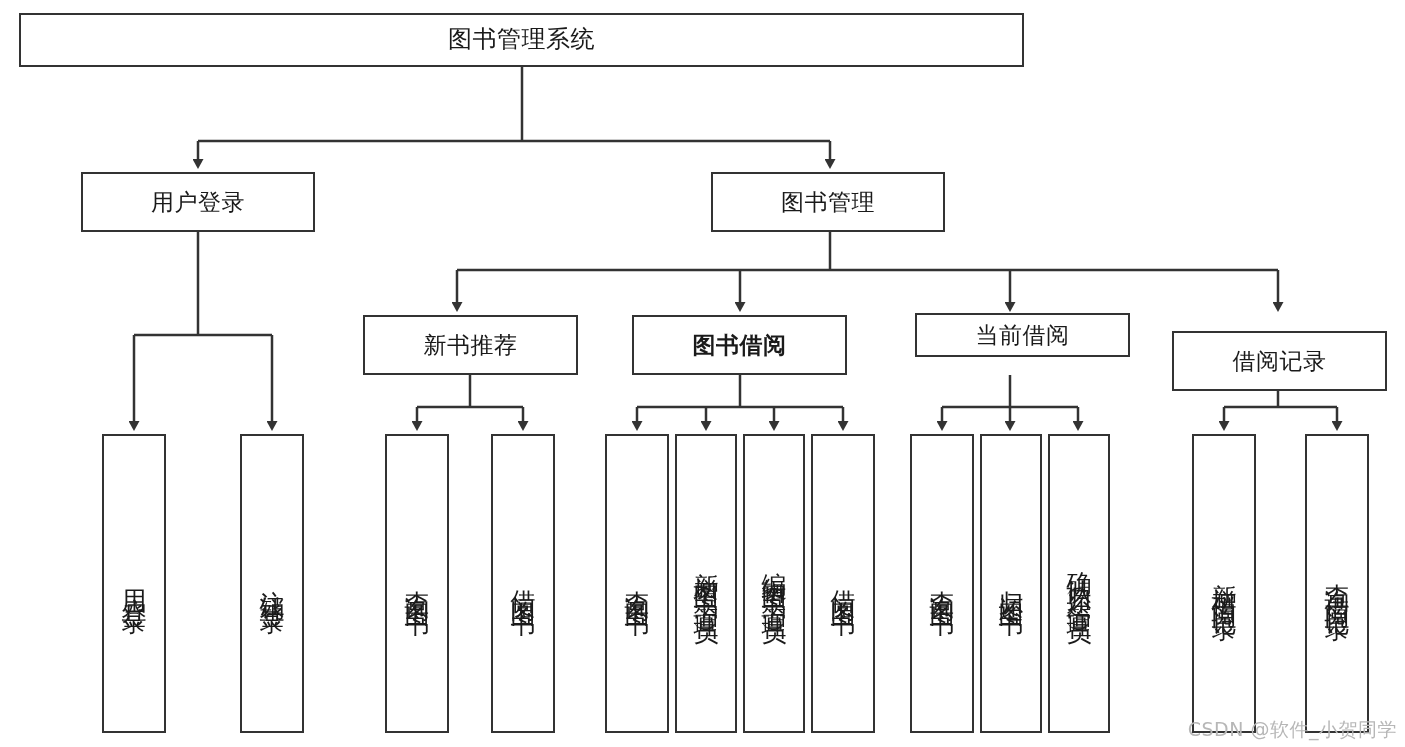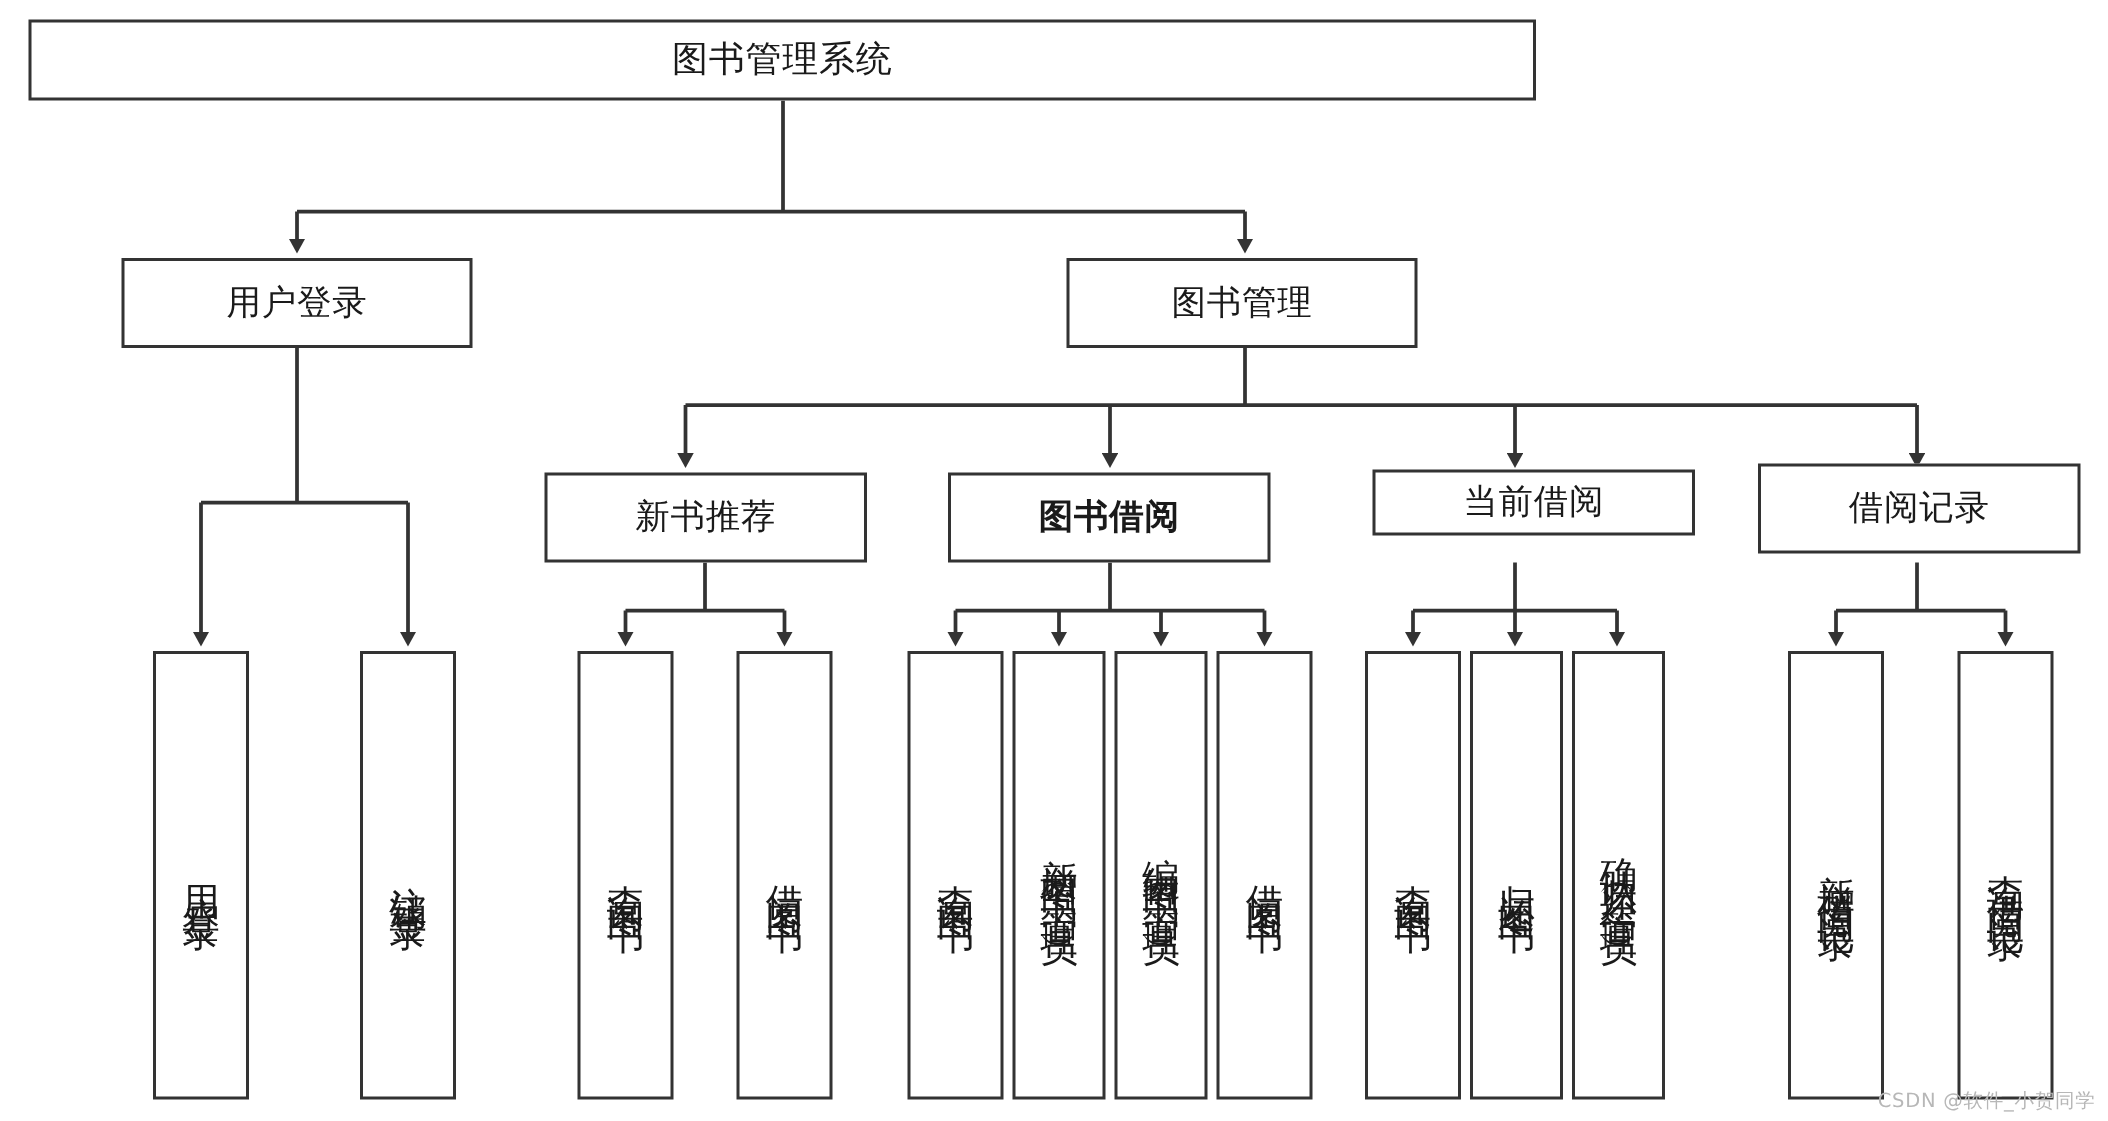--- a/index.html
+++ b/index.html
@@ -62,21 +62,21 @@
     font-size: 25px;
     line-height: 1.0;
     letter-spacing: 7px;
     white-space: nowrap;
     max-height: 285px;
   }
   .watermark {
     position: absolute;
     right: 8px;
     bottom: 4px;
-    font-size: 13px;
+    font-size: 19px;
     color: #b7b7b7;
     white-space: nowrap;
     letter-spacing: 0.5px;
   }
 </style>
 </head>
 <body>
 
 <div id="canvas">
 
@@ -143,21 +143,21 @@
 
   <div class="node horiz" style="left:363px; top:315px; width:215px; height:60px;">
     <span class="label">新书推荐</span>
   </div>
   <div class="node horiz" style="left:632px; top:315px; width:215px; height:60px;font-weight:bold;">
     <span class="label">图书借阅</span>
   </div>
   <div class="node horiz" style="left:903px; top:313px; width:215px; height:44px;margin-left:12px;">
     <span class="label">当前借阅</span>
   </div>
-  <div class="node horiz" style="left:1172px; top:309px; width:215px; height:60px;">
+  <div class="node horiz" style="left:1172px; top:331px; width:215px; height:60px;">
     <span class="label">借阅记录</span>
   </div>
 
   <div class="node vert" style="left:102px; top:434px; width:64px; height:299px;">
     <span class="label">用户登录</span>
   </div>
   <div class="node vert" style="left:240px; top:434px; width:64px; height:299px;">
     <span class="label">注销登录</span>
   </div>
 

